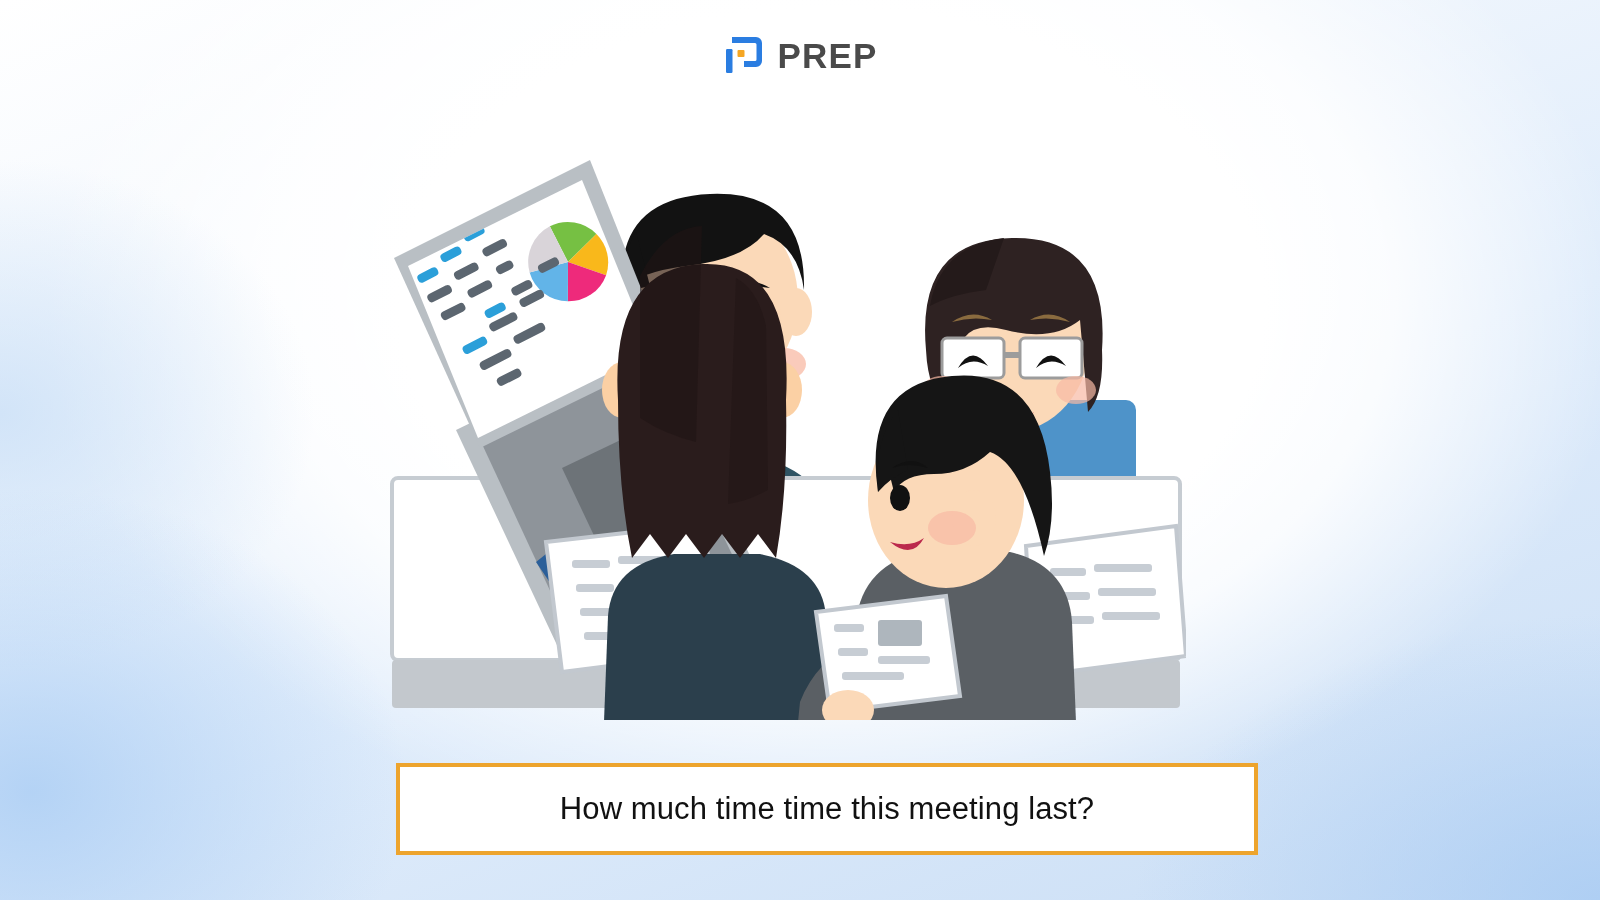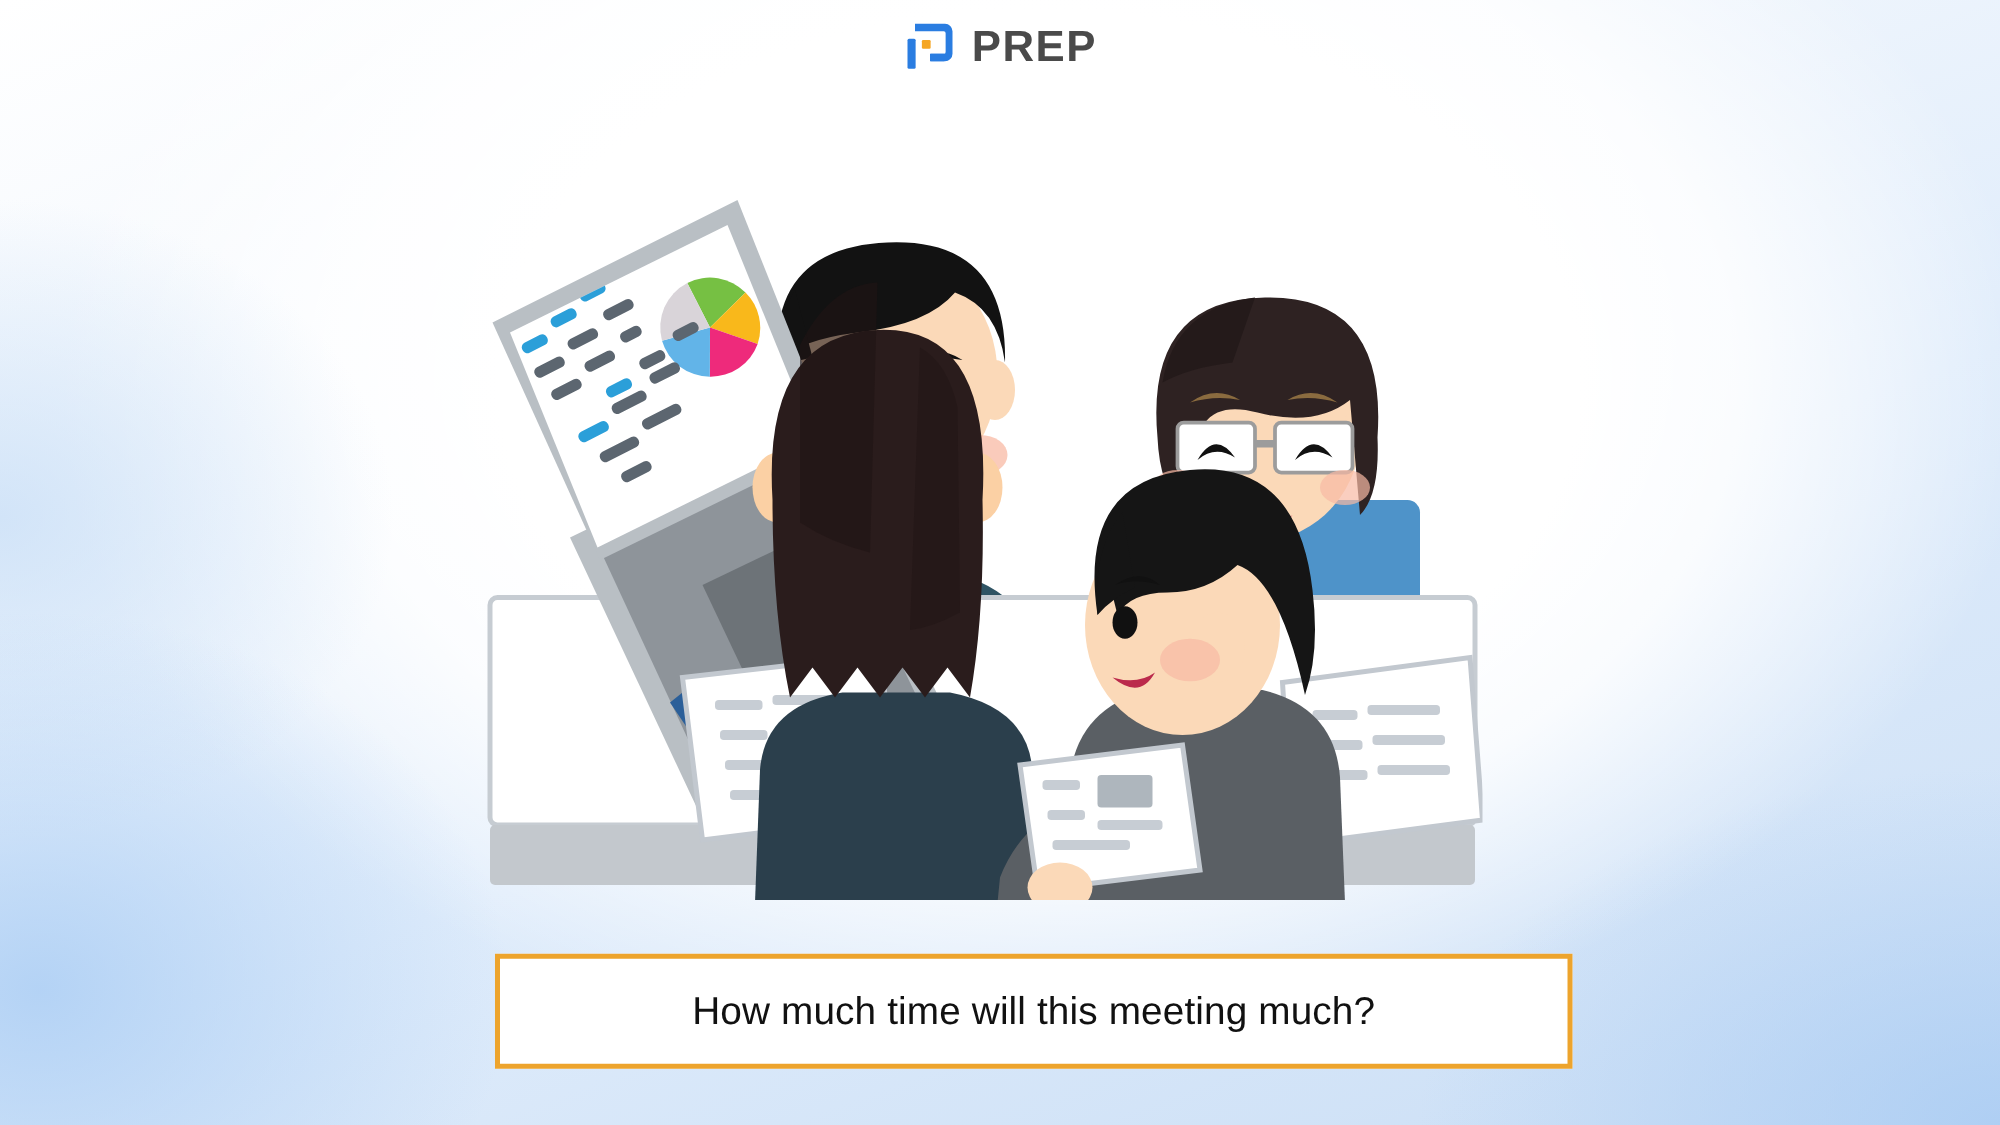--- a/index.html
+++ b/index.html
@@ -34,21 +34,21 @@
       radial-gradient(ellipse 520px 420px at 2% 88%, rgba(172,206,244,0.85) 0%, rgba(172,206,244,0) 72%),
       radial-gradient(ellipse 620px 380px at 100% 100%, rgba(168,203,243,0.8) 0%, rgba(168,203,243,0) 75%),
       radial-gradient(ellipse 420px 340px at 0% 46%, rgba(196,220,246,0.7) 0%, rgba(196,220,246,0) 75%);
     pointer-events: none;
   }
 
   
   #brand {
     position: absolute;
     left: 0; right: 0;
-    top: 15px;
+    top: 33px;
     display: flex;
     align-items: center;
     justify-content: center;
     gap: 11px;
     z-index: 6;
   }
   #brand-mark { width: 44px; height: 44px; display: block; }
   #brand-text {
     font-size: 35px;
     font-weight: bold;
@@ -319,16 +319,16 @@
           <rect x="492" y="556" width="52" height="8" rx="3"></rect>
           <rect x="456" y="572" width="62" height="8" rx="3"></rect>
         </g>
 
         <ellipse cx="462" cy="610" rx="26" ry="20" fill="#fbd9b8"></ellipse>
       </g>
     </svg>
   </div>
 
   <div id="caption-box">
-    <div id="caption-text">How much time will this meeting much?</div>
+    <div id="caption-text">How much time time this meeting last?</div>
   </div>
 
 </div>
 
 </body></html>

